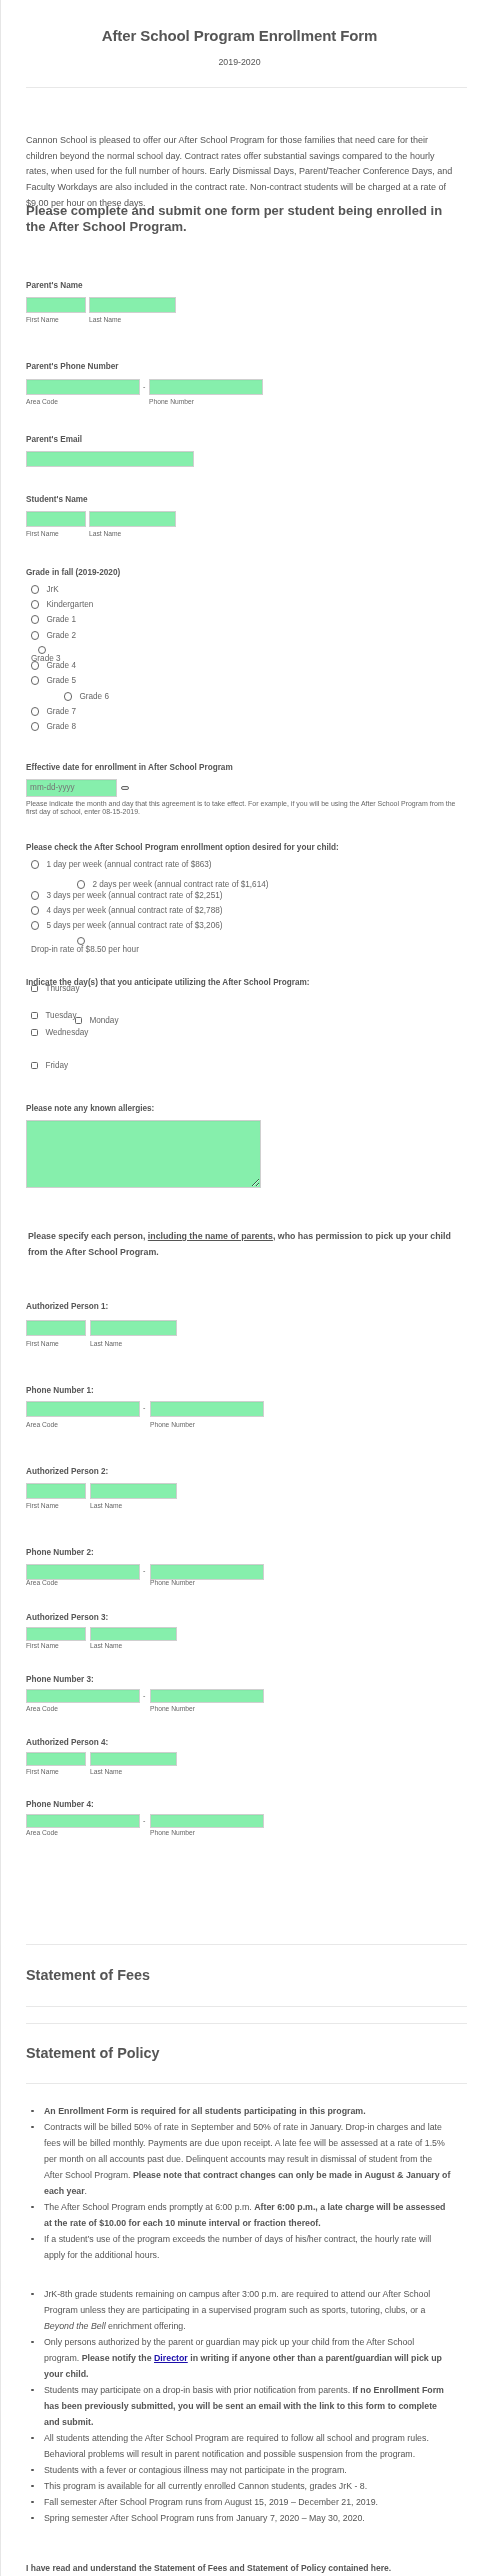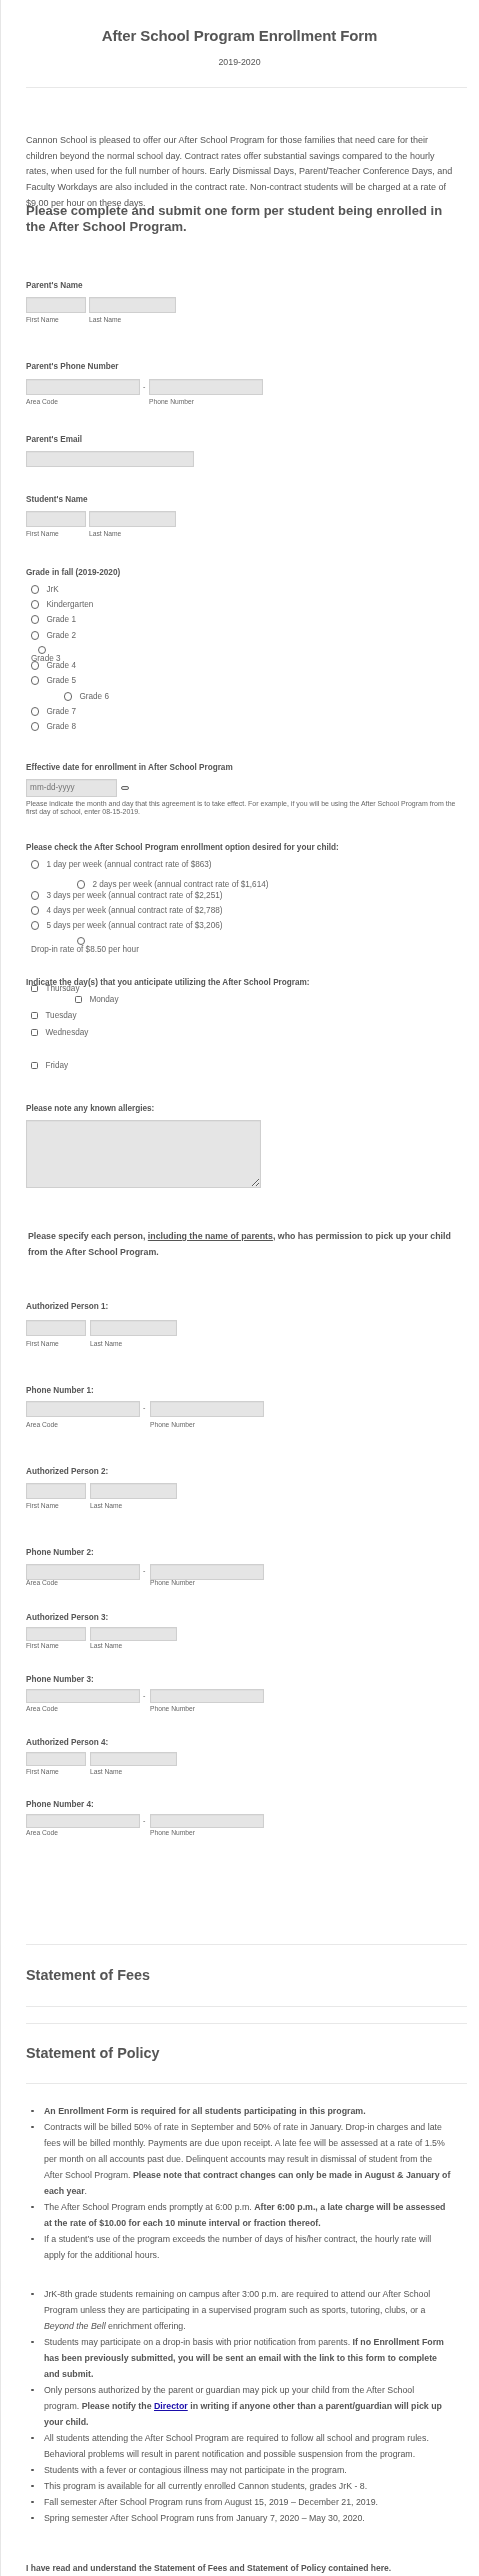--- a/index.html
+++ b/index.html
@@ -24,21 +24,21 @@
   .intro {
     left: 26px; width: 428px; top: 133px; font-size: 9px; line-height: 15.7px; color: #555;
   }
   .intro-bold {
     left: 26px; width: 428px; top: 203px; font-size: 13px; line-height: 16px; font-weight: bold; color: #555;
   }
   .label { left: 26px; font-size: 8.2px; font-weight: bold; color: #555; white-space: nowrap; }
   .sublabel { font-size: 6.7px; color: #666; white-space: nowrap; }
   .input {
     border: 0.5px solid #cfcfcf; box-shadow: inset 0 0.5px 1px rgba(0,0,0,0.06);
-    background: #e5e5e5; height: 16px; box-sizing: border-box;
+    background: #86efac; height: 16px; box-sizing: border-box;
   }
   .dash { font-size: 7.2px; color: #555; }
   .radio-row, .check-row {
     position: absolute; left: 31px; display: flex; align-items: center; font-size: 8.2px; color: #666; white-space: nowrap;
   }
   .radio {
     width: 8.2px; height: 8.2px; border: 0.8px solid #666; border-radius: 50%; box-sizing: border-box;
     margin-right: 7.2px; background: #fff;
   }
   .checkbox {
@@ -167,21 +167,21 @@
 <div class="radio-row" style="top:921px;">
     <span class="radio"></span>
     <span>5 days per week (annual contract rate of $3,206)</span>
   </div>
 <div class="radio-row" style="top:937px;flex-direction:column;">
     <span class="radio"></span>
     <span>Drop-in rate of $8.50 per hour</span>
   </div>
 
 <div class="abs label" style="top:978px;">Indicate the day(s) that you anticipate utilizing the After School Program:</div>
-<div class="check-row" style="top:995px;padding-left:44px;">
+<div class="check-row" style="top:1016px;padding-left:44px;">
     <span class="checkbox"></span>
     <span>Monday</span>
   </div>
 <div class="check-row" style="top:1011px;">
     <span class="checkbox"></span>
     <span>Tuesday</span>
   </div>
 <div class="check-row" style="top:1028px;">
     <span class="checkbox"></span>
     <span>Wednesday</span>
@@ -262,22 +262,22 @@
 
 <ul class="abs policy" style="top:2103px;">
   <li><b>An Enrollment Form is required for all students participating in this program.</b></li>
   <li><span>Contracts will be billed 50% of rate in September and 50% of rate in January. Drop-in charges and late fees will be billed monthly. Payments are due upon receipt. A late fee will be assessed at a rate of 1.5% per month on all accounts past due. Delinquent accounts may result in dismissal of student from the After School Program. </span><b>Please note that contract changes can only be made in August &amp; January of each year</b><span>.</span></li>
   <li><span>The After School Program ends promptly at 6:00 p.m. </span><b>After 6:00 p.m., a late charge will be assessed at the rate of $10.00 for each 10 minute interval or fraction thereof.</b></li>
   <li><span>If a student’s use of the program exceeds the number of days of his/her contract, the hourly rate will apply for the additional hours.</span></li>
 </ul>
 
 <ul class="abs policy" style="top:2286px;">
   <li><span>JrK-8th grade students remaining on campus after 3:00 p.m. are required to attend our After School Program unless they are participating in a supervised program such as sports, tutoring, clubs, or a </span><i>Beyond the Bell</i><span> enrichment offering.</span></li>
+  <li><span>Only persons authorized by the parent or guardian may pick up your child from the After School program. </span><b>Please notify the </b><a href="#">Director</a><b> in writing if anyone other than a parent/guardian will pick up your child.</b></li>
   <li><span>Students may participate on a drop-in basis with prior notification from parents. </span><b>If no Enrollment Form has been previously submitted, you will be sent an email with the link to this form to complete and submit.</b></li>
-  <li><span>Only persons authorized by the parent or guardian may pick up your child from the After School program. </span><b>Please notify the </b><a href="#">Director</a><b> in writing if anyone other than a parent/guardian will pick up your child.</b></li>
   <li><span>All students attending the After School Program are required to follow all school and program rules. Behavioral problems will result in parent notification and possible suspension from the program.</span></li>
   <li><span>Students with a fever or contagious illness may not participate in the program.</span></li>
   <li><span>This program is available for all currently enrolled Cannon students, grades JrK - 8.</span></li>
   <li><span>Fall semester After School Program runs from August 15, 2019 – December 21, 2019.</span></li>
   <li><span>Spring semester After School Program runs from January 7, 2020 – May 30, 2020.</span></li>
 </ul>
 
 <div class="abs agree-label" style="top:2563px;">I have read and understand the Statement of Fees and Statement of Policy contained here.</div>
 
 

